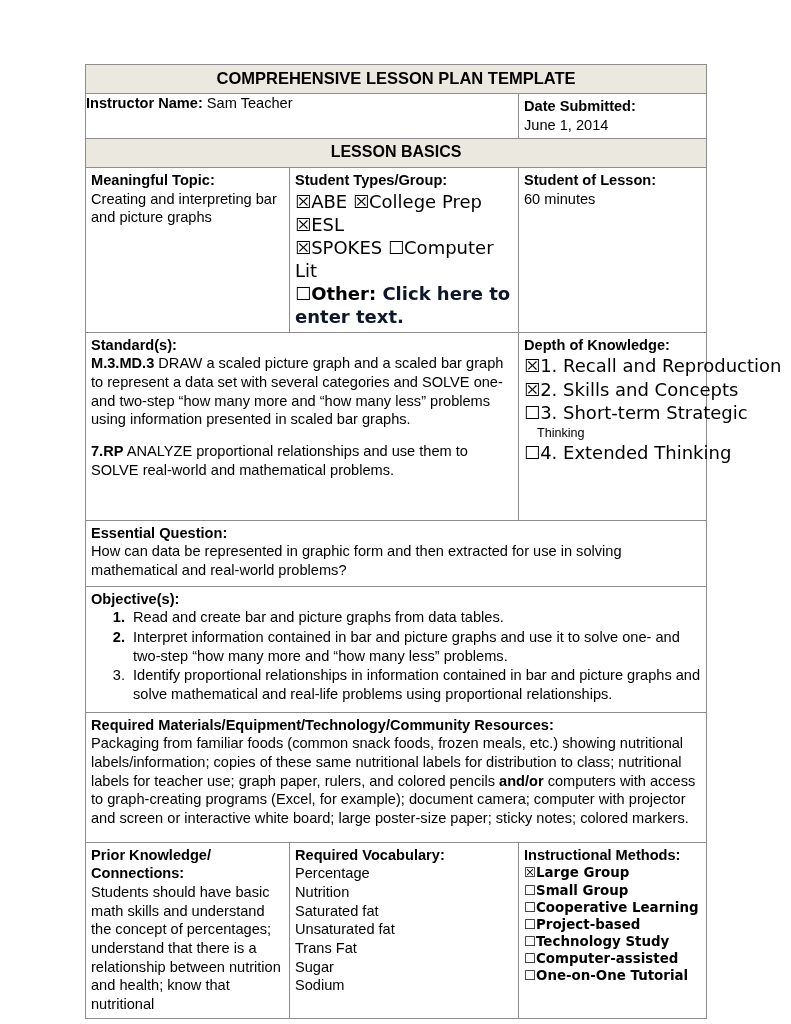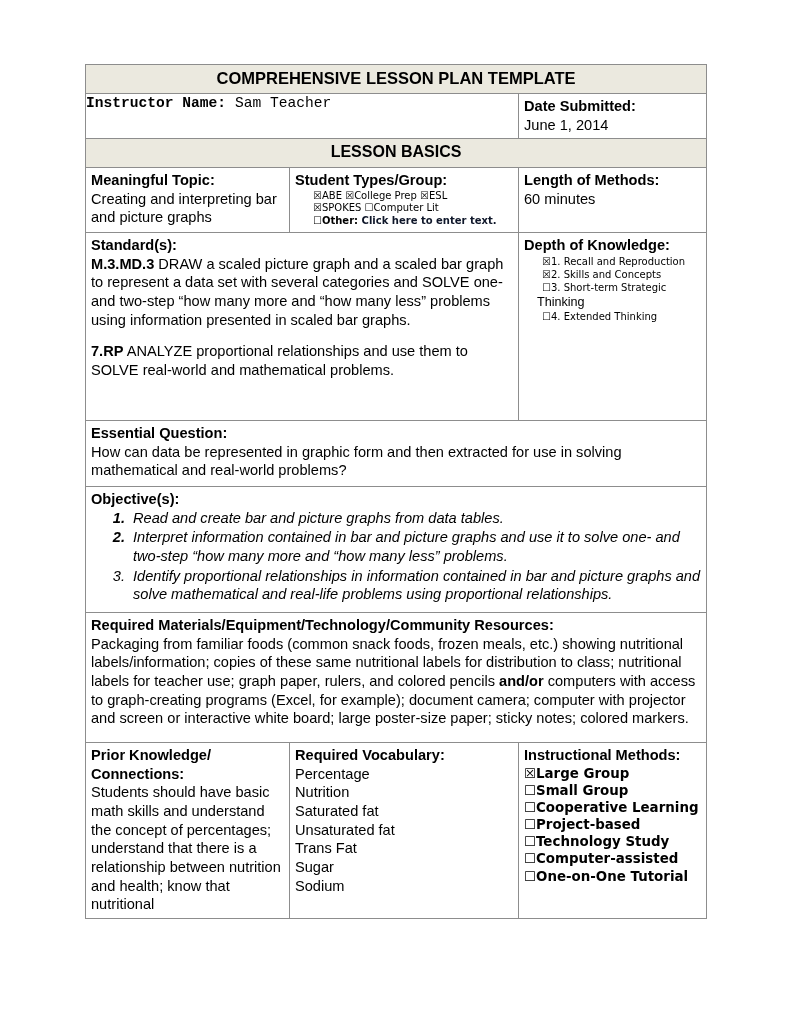--- a/index.html
+++ b/index.html
@@ -60,58 +60,56 @@
   .small {
     font-size: 12.6px;
     line-height: 1.32;
   }
   .ph {
     color: #0f172a;
     font-weight: bold;
   }
   .cb {
     font-family: "DejaVu Sans", sans-serif;
-    font-size: 10px;
+    font-size: 18px;
     letter-spacing: 0;
-    margin-left: 18px;
   }
   .cb-lg {
     font-family: "DejaVu Sans", sans-serif;
     font-size: 13.4px;
     font-weight: bold;
   }
 
   ol.objectives {
     margin: 0 0 0 20px;
     padding: 0 0 0 18px;
   }
   ol.objectives li {
     margin: 0 0 1px 0;
     padding-left: 4px;
-    font-style: italic;
   }
   ol.objectives li::marker {
     font-weight: normal;
   }
   ol.objectives li.bold-marker::marker {
     font-weight: bold;
   }
 
   .vocab-line, .dok-line, .im-line, .st-line {
     display: block;
     white-space: nowrap;
   }
   .dok-line { line-height: 1.3; }
   .dok-indent { padding-left: 13px; display:block; white-space: nowrap;}
 
   .p0 { margin: 0; }
   .gap { height: 13px; }
 
   .nested { border-collapse: collapse; width: 100%; table-layout: fixed; }
-  .nested td { border: none; padding: 0; font-family: Liberation Mono, monospace; }
+  .nested td { border: none; padding: 0; }
   .split-top { border-bottom: 1px solid #8d8d8d; padding: 3px 5px 5px 5px; }
   .split-bot { padding: 4px 5px 4px 5px; }
 </style>
 </head>
 <body>
 
 <div class="page">
 
   <table class="doc-table">
     <colgroup>
@@ -152,21 +150,21 @@
         <div class="b">Meaningful Topic:</div>
         <div>Creating and interpreting bar and picture graphs</div>
       </td>
       <td>
         <div class="b">Student Types/Group:</div>
         <div class="cb">☒ABE  ☒College Prep  ☒ESL</div>
         <div class="cb">☒SPOKES  ☐Computer Lit</div>
         <div class="cb"><span class="b">☐Other:</span><span class="ph"> Click here to enter text.</span></div>
       </td>
       <td>
-        <div class="b">Length of Methods:</div>
+        <div class="b">Student of Lesson:</div>
         <div>60 minutes</div>
       </td>
     </tr>
 
     <tr>
       <td colspan="2" style="height:180px;">
         <div class="b">Standard(s):</div>
         <p class="p0"><span class="b">M.3.MD.3</span><span>  DRAW a scaled </span><span class="u">picture graph</span><span> and a scaled </span><span class="u">bar graph</span><span> to represent a data set with several categories and SOLVE </span><span class="u">one- and two-step “how many more and “how many less” problems</span><span> using information presented in scaled bar graphs.</span></p>
         <div class="gap"></div>
         <p class="p0"><span class="b">7.RP</span><span>  ANALYZE proportional </span><span class="u">relationships</span><span> and use them to SOLVE real-world and mathematical </span><span class="u">problems</span><span>.</span></p>

